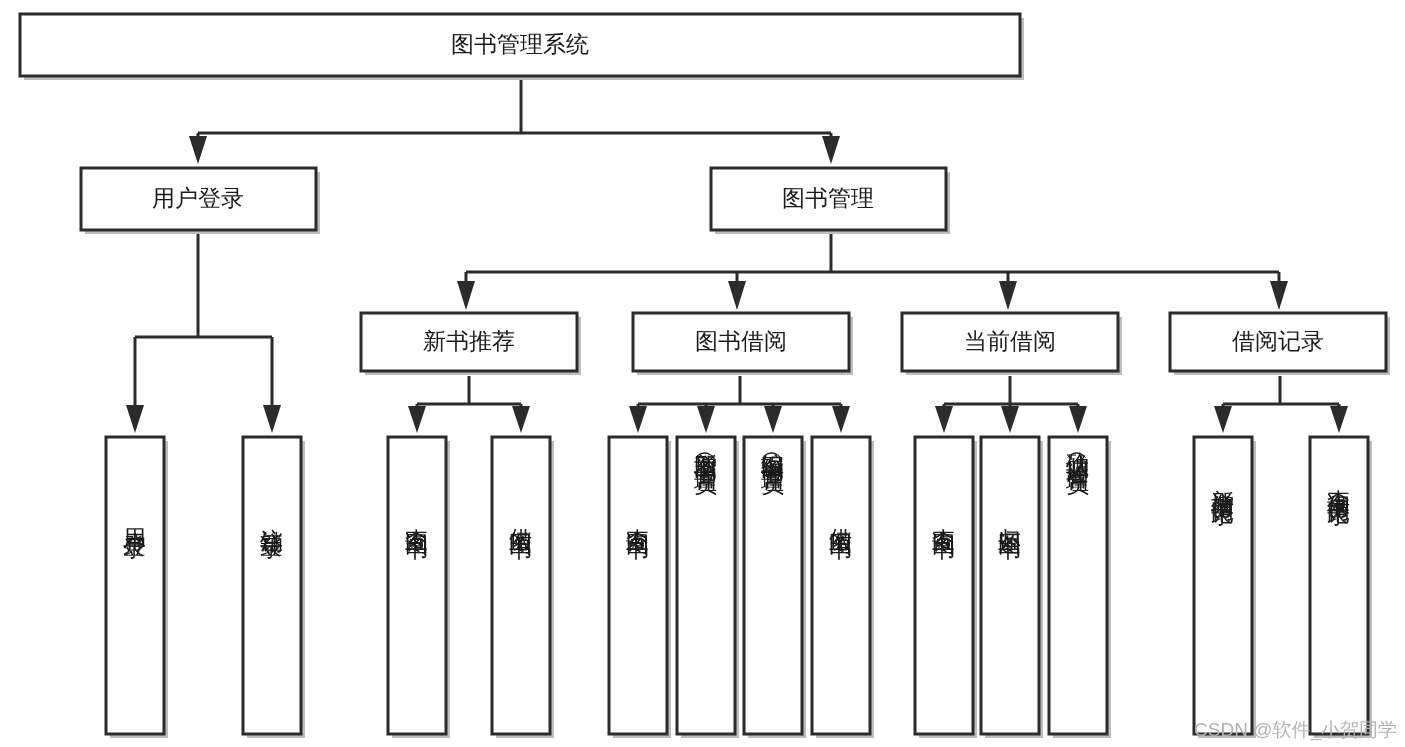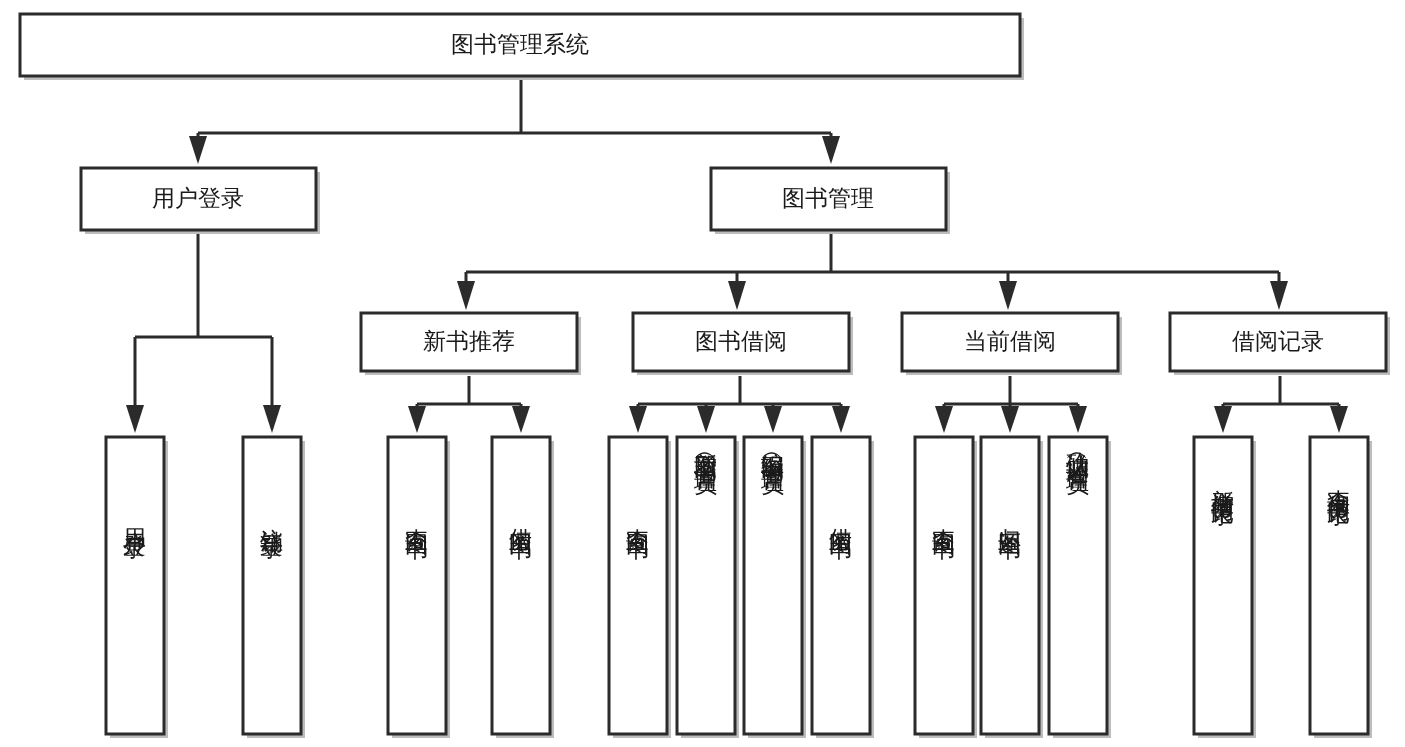--- a/index.html
+++ b/index.html
@@ -267,14 +267,15 @@
     </g>
 
     <g>
       <rect class="node-shadow" x="1314" y="441" width="58" height="297"></rect>
       <rect class="node-rect" x="1310" y="437" width="58" height="297"></rect>
       <text class="node-label-vertical" x="1339" y="480">查询借阅记录</text>
     </g>
 
   </svg>
 
+  <div class="watermark">CSDN @软件_小贺同学</div>
 
 </div>
 
 </body></html>

